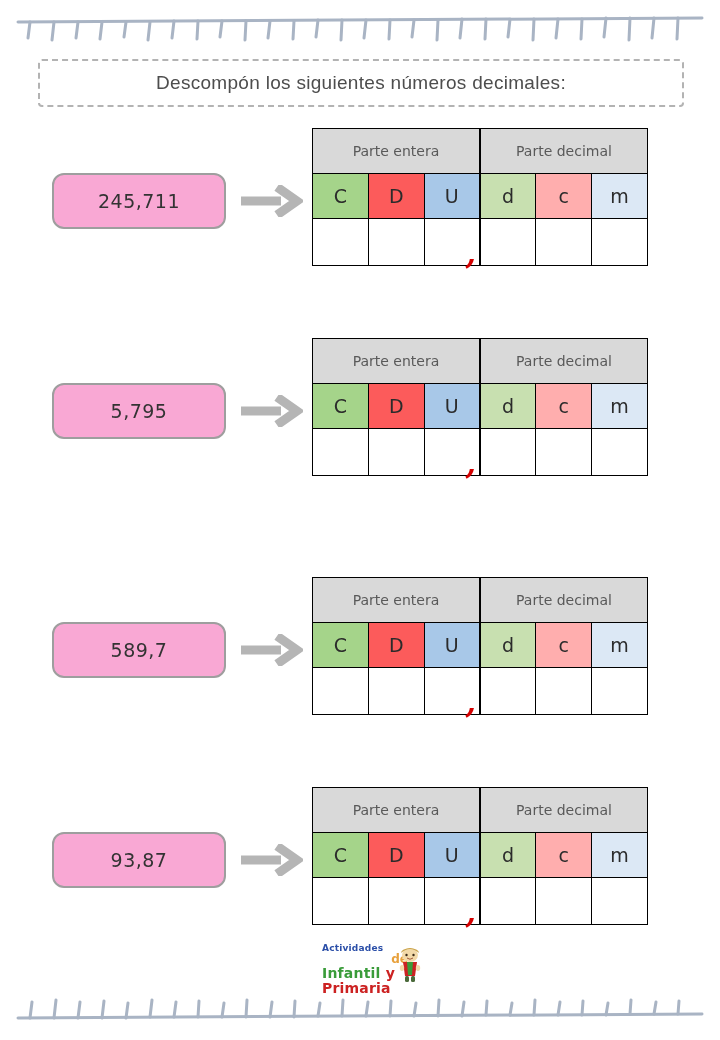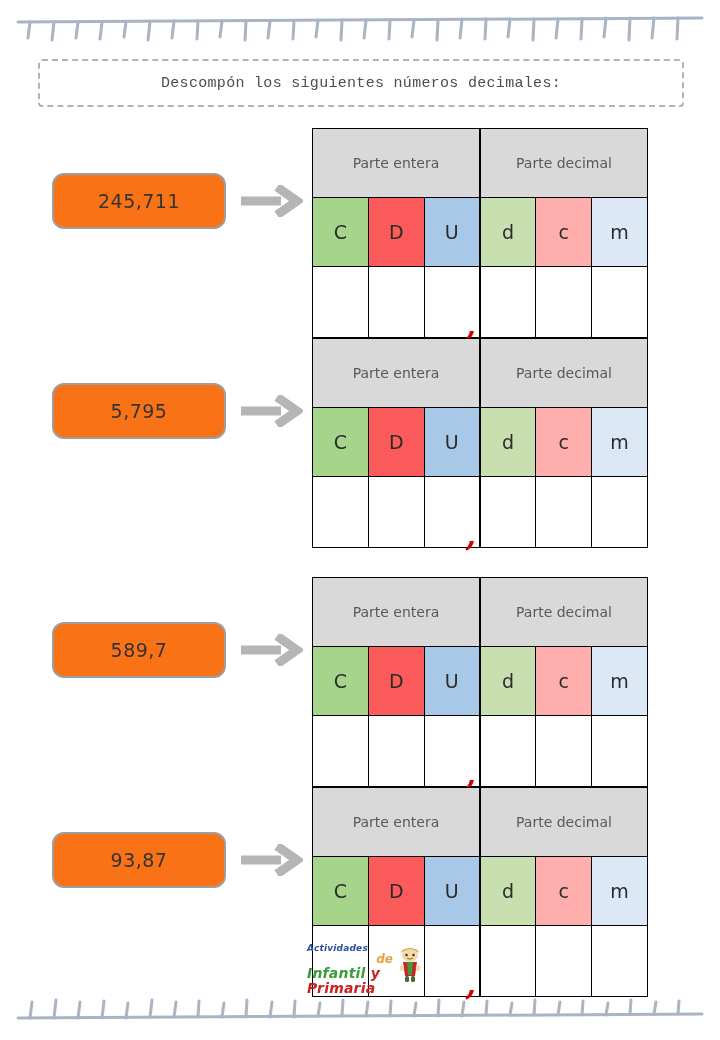--- a/index.html
+++ b/index.html
@@ -33,44 +33,44 @@
     width: 646px;
     height: 48px;
     border: 2px dashed #b3b3b3;
     border-radius: 4px;
     box-sizing: border-box;
     display: flex;
     align-items: center;
     justify-content: center;
   }
   .instruction-text {
-    font-size: 15px;
+    font-size: 19px;
     color: #4d4d4d;
     letter-spacing: 0.3px;
-    font-family: Liberation Mono, monospace;
+    font-family: Liberation Sans, sans-serif;
   }
 
   
   .exercise-row {
     position: absolute;
     left: 0;
     width: 720px;
     height: 130px;
   }
 
   .number-box {
     position: absolute;
     left: 52px;
     top: 45px;
     width: 174px;
     height: 56px;
     border: 2px solid #9e9e9e;
     border-radius: 12px;
     box-sizing: border-box;
-    background: #f97316;
+    background: #f9a8d4;
     display: flex;
     align-items: center;
     justify-content: center;
   }
   .number-text {
     font-size: 19px;
     color: #333333;
     font-family: "DejaVu Sans", sans-serif;
     letter-spacing: 0.5px;
   }
@@ -90,21 +90,21 @@
     top: 0;
     width: 336px;
     border-collapse: collapse;
     table-layout: fixed;
   }
   .pv-table td {
     border: 1px solid #000000;
     height: 36px;
     text-align: center;
     vertical-align: middle;
-    padding: 16px;
+    padding: 4px;
   }
   .pv-head {
     background: #d9d9d9;
     color: #595959;
     font-size: 14px;
     font-family: "DejaVu Sans", sans-serif;
   }
   .pv-letter {
     font-size: 19px;
     color: #2b2b2b;
@@ -136,27 +136,26 @@
   
   .logo {
     position: absolute;
     left: 306px;
     top: 944px;
     width: 120px;
     height: 42px;
   }
   .logo-text {
     position: absolute;
-    left: 1px;
+    left: 16px;
     top: 0;
     width: 92px;
     font-family: "DejaVu Sans", sans-serif;
     font-weight: bold;
     line-height: 1.05;
-    font-style: italic;
   }
   .logo-l1 { font-size: 9px; color: #2b4fa8; letter-spacing: 0.2px; }
   .logo-l2 { font-size: 12px; color: #e8a13c; text-align: right; width: 86px; }
   .logo-l3 { font-size: 14px; letter-spacing: 0.2px; }
   .logo-inf { color: #3a9c3a; }
   .logo-y   { color: #cc2222; }
   .logo-pri { color: #cc2222; }
 </style>
 </head>
 <body>

